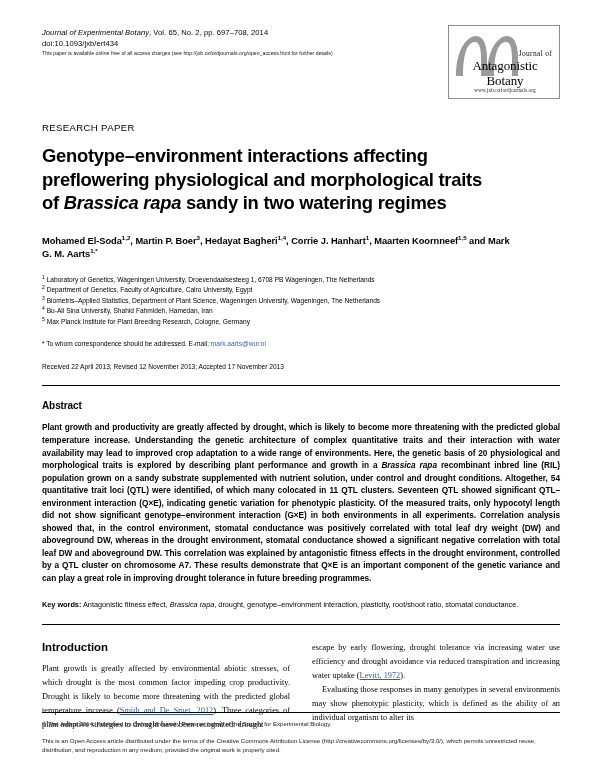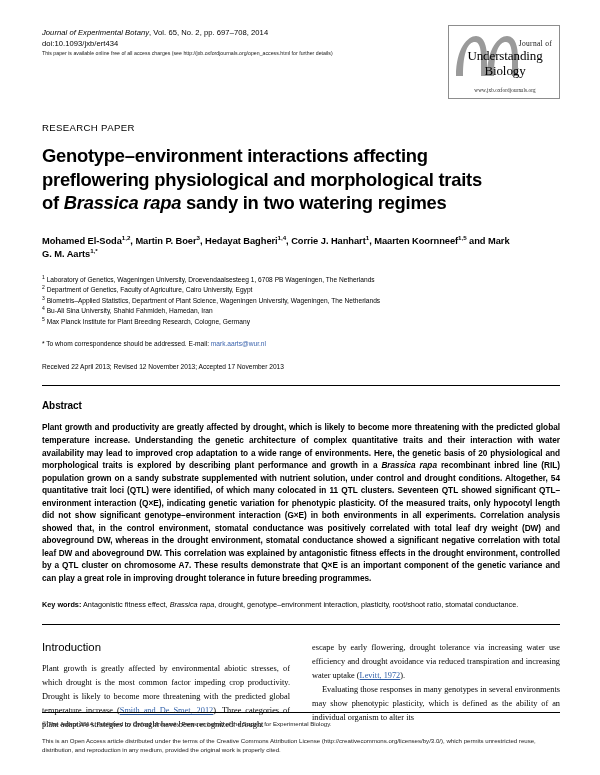--- a/index.html
+++ b/index.html
@@ -72,21 +72,21 @@
   .logo-arch {
     position: absolute;
     left: 5px;
     top: 6px;
     width: 66px;
     height: 44px;
   }
   .logo-text {
     position: absolute;
     left: 0;
-    top: 13px;
+    top: 23px;
     width: 112px;
     text-align: center;
     font-family: "Liberation Serif", serif;
   }
   .logo-l1 {
     font-size: 7.5px;
     line-height: 9px;
     letter-spacing: 0.3px;
     text-align: right;
     padding-right: 9px;
@@ -228,21 +228,21 @@
     margin-top: 16px;
     display: flex;
     width: 518px;
     column-gap: 22px;
   }
   .col {
     width: 248px;
   }
   .intro-head {
     font-size: 11.4px;
-    font-weight: normal;
+    font-weight: bold;
     letter-spacing: -0.05px;
     margin-bottom: 9px;
   }
   .body-p {
     font-family: "Liberation Serif", serif;
     font-size: 8.3px;
     line-height: 14px;
     text-align: justify;
     letter-spacing: 0.01px;
   }
@@ -292,22 +292,22 @@
         <div class="mast-avail">This paper is available online free of all access charges (see http://jxb.oxfordjournals.org/open_access.html for further details)</div>
       </div>
 
       <div class="logo">
         <svg class="logo-arch" viewBox="0 0 66 44" xmlns="http://www.w3.org/2000/svg">
           <path d="M2 44 C2 16, 14 4, 22 4 C30 4, 33 14, 33 26 L33 44 L27 44 L27 26 C27 16, 25 10, 21 10 C14 10, 9 20, 9 44 Z" fill="#9a9a9a"></path>
           <path d="M33 44 C33 16, 45 4, 53 4 C61 4, 64 14, 64 26 L64 44 L58 44 L58 26 C58 16, 56 10, 52 10 C45 10, 40 20, 40 44 Z" fill="#9a9a9a"></path>
         </svg>
         <div class="logo-text">
           <div class="logo-l1">Journal of</div>
-          <div class="logo-l2">Understanding</div>
-          <div class="logo-l3">Biology</div>
+          <div class="logo-l2">Antagonistic</div>
+          <div class="logo-l3">Botany</div>
         </div>
         <div class="logo-url">www.jxb.oxfordjournals.org</div>
       </div>
     </div>
 
     <div class="artype">RESEARCH PAPER</div>
 
     <h1 class="title"><span>Genotype–environment interactions affecting preflowering physiological and morphological traits of </span><i>Brassica rapa</i><span> sandy in two watering regimes</span></h1>
 
     <div class="authors">

